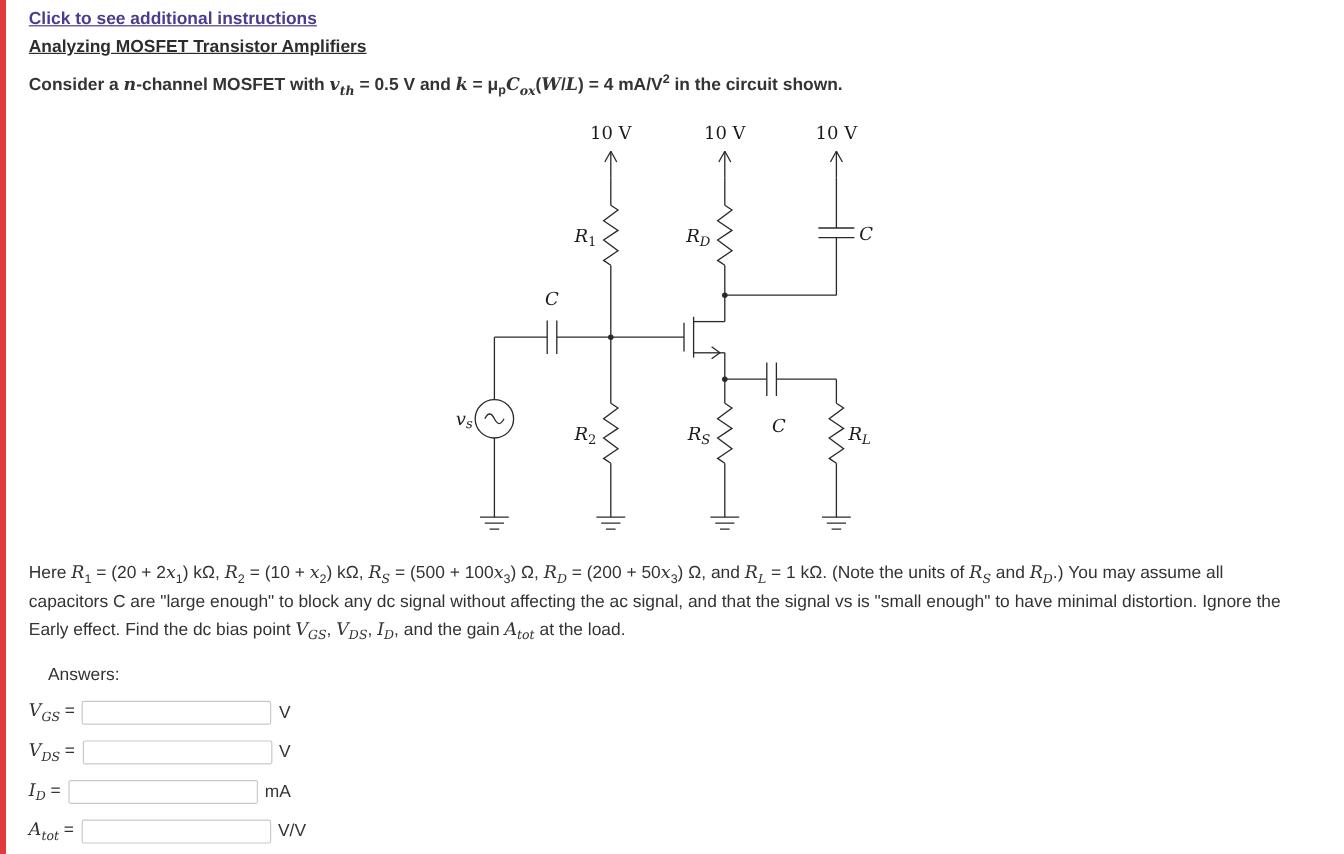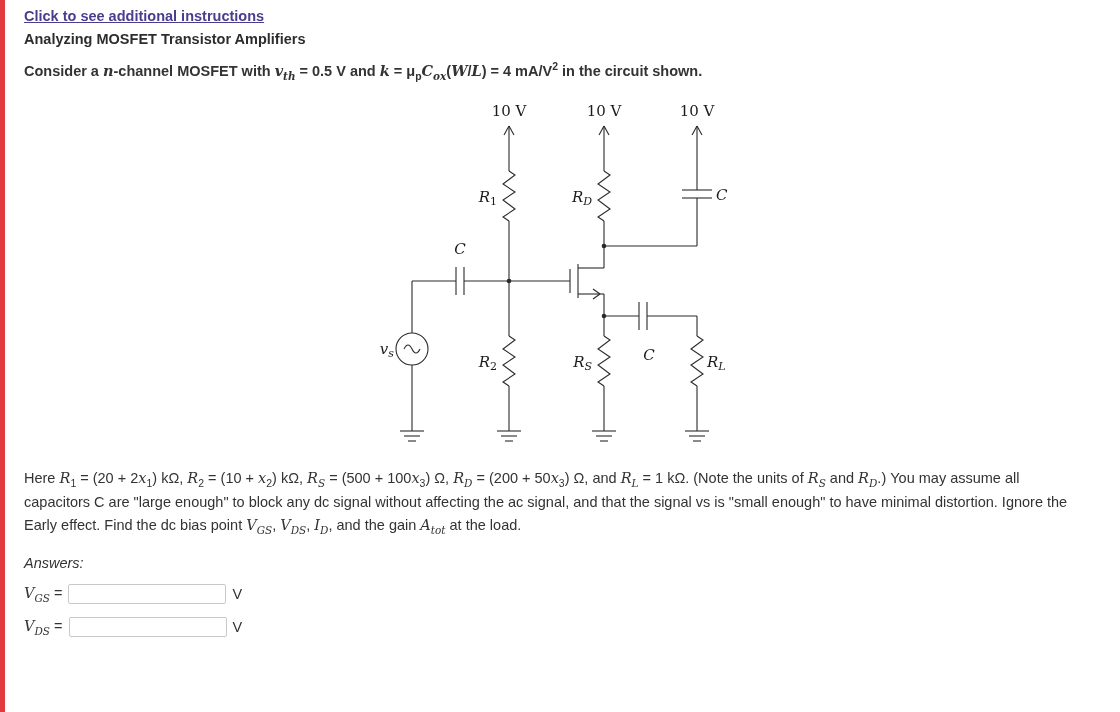--- a/index.html
+++ b/index.html
@@ -4,33 +4,33 @@
 <style>
   html,body{margin:0;padding:0;}
   body{
     width:1120px;height:712px;overflow:hidden;position:relative;
     background:#ffffff;color:#333;
     font-family:"Liberation Sans",sans-serif;font-size:14.5px;
   }
   .left-bar{position:absolute;left:0;top:0;width:5px;height:712px;background:var(--accent,#e0393e);}
   .content{padding:8px 28px 20px 24px;}
   a.instr-link{color:var(--link,#4a3c8f);text-decoration:underline;cursor:pointer;display:inline-block;font-weight:bold;}
-  h1.title{font-size:14.5px;font-weight:bold;color:#2d2d2d;margin:7px 0 0 0;}
+  h1.title{font-size:14.5px;font-weight:bold;color:#2d2d2d;margin:7px 0 0 0;text-decoration:underline;}
   p.intro{margin:14px 0 0 0;font-weight:bold;}
   p.intro i, p.desc i, .alabel i{font-family:"DejaVu Serif",serif;}
   sub{font-size:0.72em;}
   sup{font-size:0.72em;}
   .circuit-wrap{margin:14px 0 0 340px;width:400px;height:355px;}
   svg{display:block;}
   .clabel{font-family:"DejaVu Serif",serif;font-size:15px;fill:#1b1b1b;font-style:italic;}
   .clabel-roman{font-family:"DejaVu Serif",serif;font-size:15px;fill:#1b1b1b;}
   .csub{font-size:11px;}
   .it{font-style:italic;}
   p.desc{margin:16px 0 16px 0;line-height:1.52;max-width:1062px;}
-  p.answers-label{margin:17px 0 0 0;font-style:italic;}
+  p.answers-label{margin:17px 0 0 16px;}
   .answer-row{display:flex;align-items:center;gap:6px;margin-top:13px;}
   .answer-row:first-of-type{margin-top:12px;}
   .alabel{white-space:nowrap;text-align:right;}
   input.ainput{
     width:158px;height:20px;border:1px solid #c9c9c9;border-radius:2px;
     background:#fff;font-family:"Liberation Sans",sans-serif;font-size:13px;
     padding:0 4px;box-sizing:border-box;color:#333;
   }
   .aunit{white-space:nowrap;}
 </style>
@@ -177,15 +177,25 @@
     <input type="text" class="ainput" value="" style="">
     <span class="aunit">V</span>
   </div>
 
   <div class="answer-row">
     <span class="alabel"><i>V<sub>DS</sub></i> =</span>
     <input type="text" class="ainput" value="" style="">
     <span class="aunit">V</span>
   </div>
 
-
+  <div class="answer-row">
+    <span class="alabel"><i>I<sub>D</sub></i> =</span>
+    <input type="text" class="ainput" value="" style="">
+    <span class="aunit">mA</span>
+  </div>
+
+  <div class="answer-row">
+    <span class="alabel"><i>A<sub>tot</sub></i> =</span>
+    <input type="text" class="ainput" value="" style="">
+    <span class="aunit">V/V</span>
+  </div>
 
 </div>
 
 </body></html>

